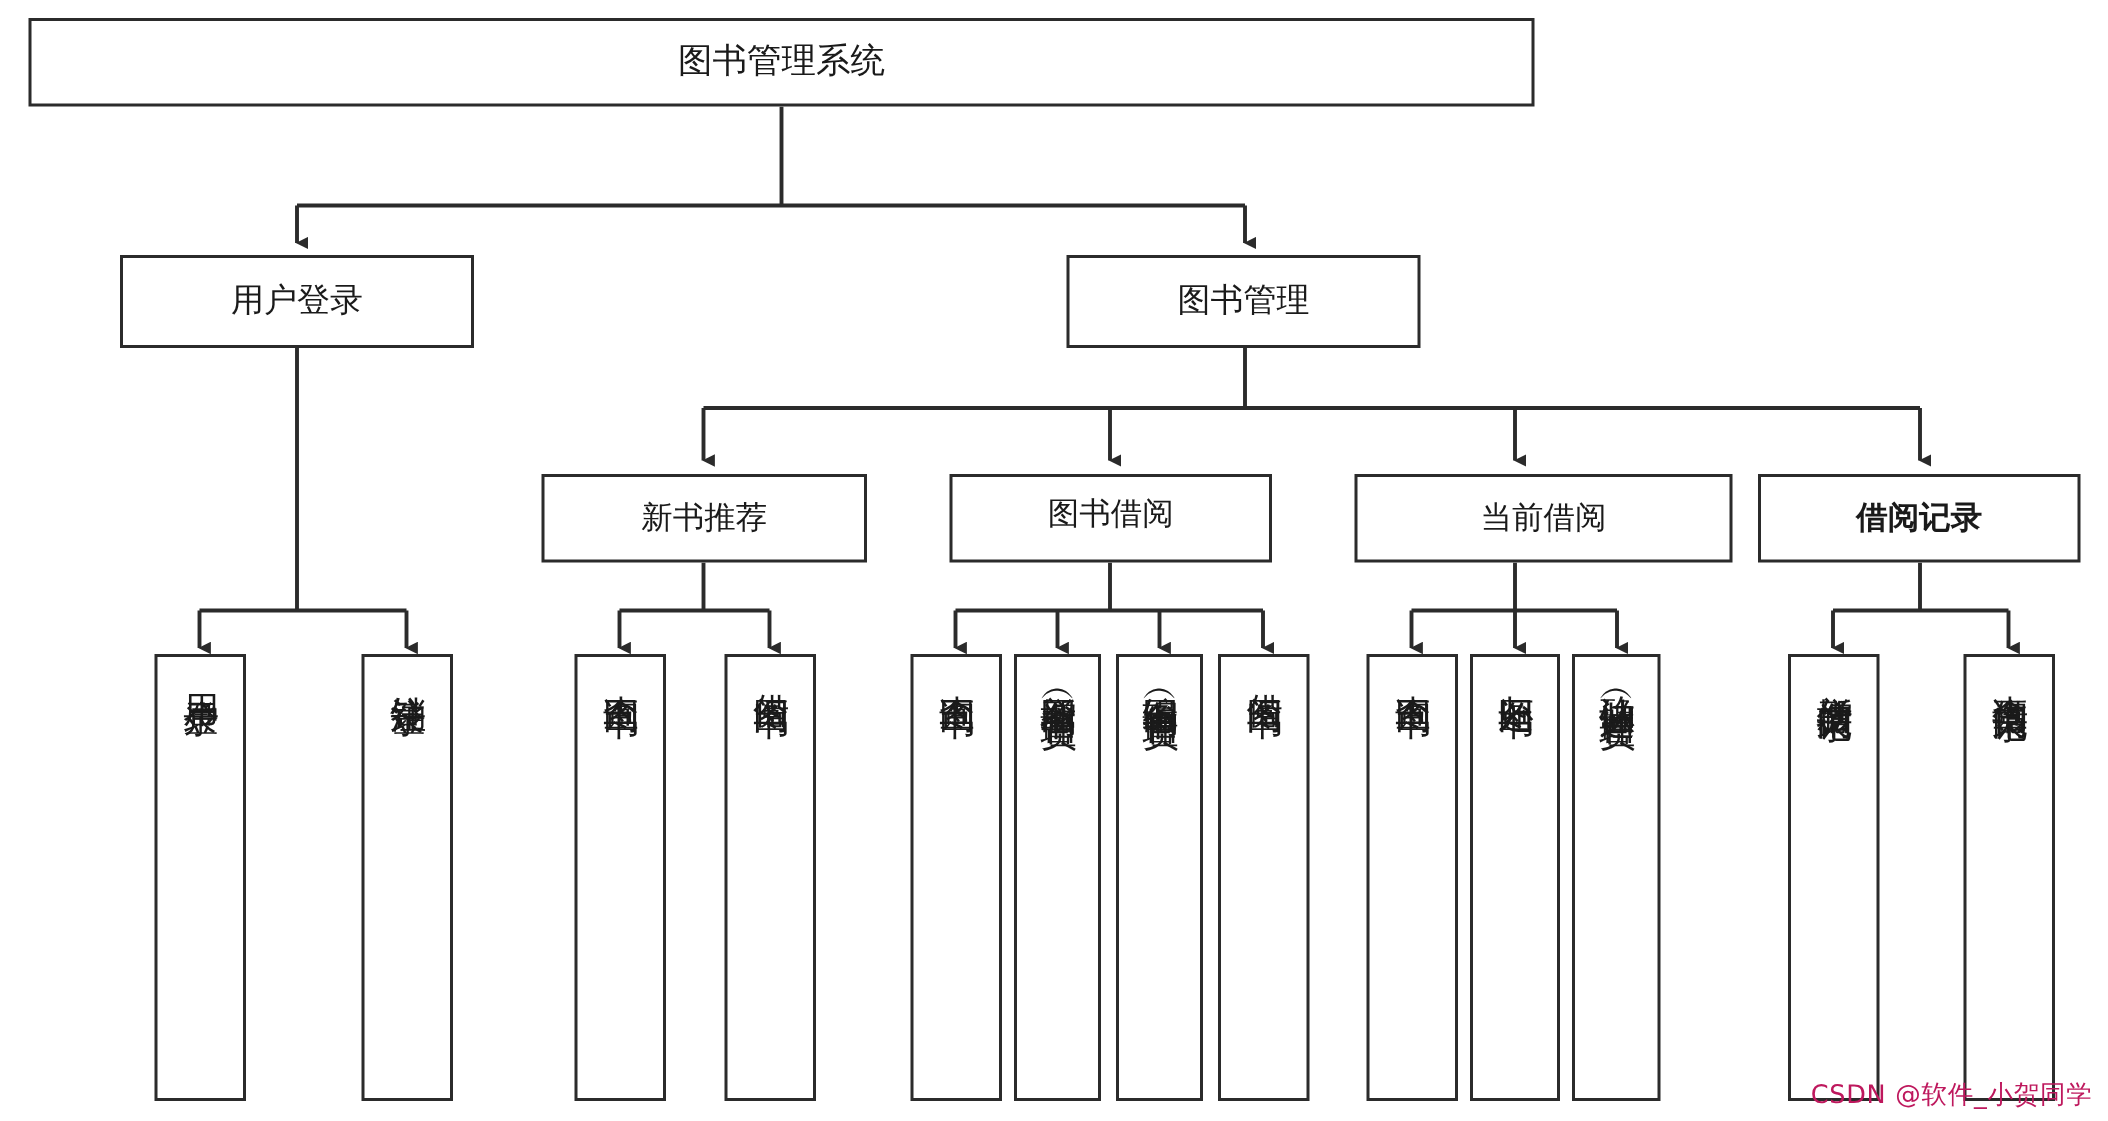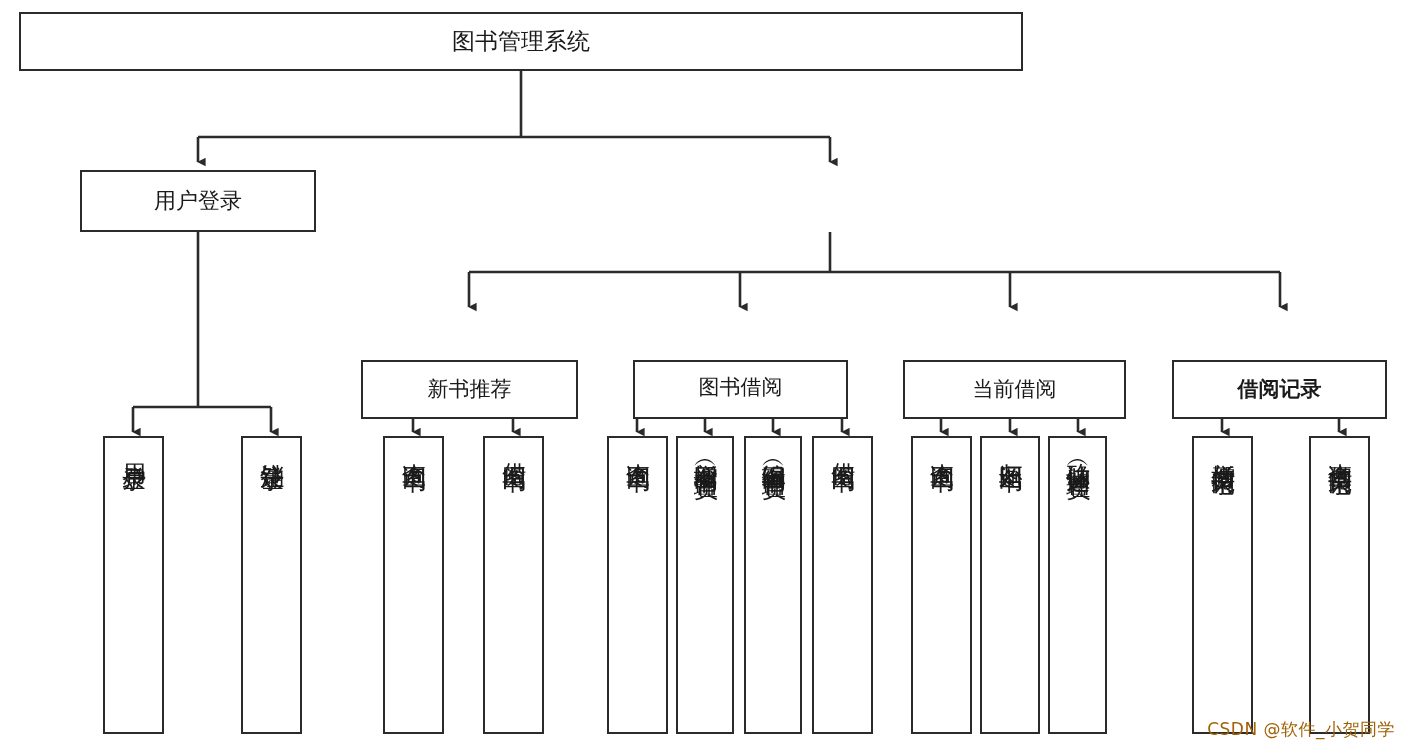--- a/index.html
+++ b/index.html
@@ -59,21 +59,20 @@
   
   .node-l2 {
     height: 62px;
   }
   .node-l2 .label {
     font-size: 22px;
   }
   
   .node-l3 {
     height: 59px;
-    margin-top: 44px;
   }
   .node-l3 .label {
     font-size: 21px;
   }
   
   .node-leaf {
     top: 436px;
     height: 298px;
     align-items: flex-start;
     padding-top: 6px;
@@ -87,21 +86,21 @@
     letter-spacing: 2px;
     white-space: nowrap;
   }
   
   #watermark {
     position: absolute;
     right: 10px;
     bottom: 6px;
     z-index: 3;
     font-size: 17px;
-    color: #a16207;
+    color: #be185d;
     white-space: nowrap;
     letter-spacing: 0.5px;
   }
 </style>
 </head>
 <body>
 
 <div id="diagram-canvas">
 
   <svg id="connectors" viewBox="0 0 1405 747" width="1405" height="747" xmlns="http://www.w3.org/2000/svg">
@@ -154,28 +153,31 @@
     </g>
   </svg>
 
   <div class="node node-root">
     <span class="label">图书管理系统</span>
   </div>
 
   <div class="node node-l2" style="left:80px; top:170px; width:236px;">
     <span class="label">用户登录</span>
   </div>
+  <div class="node node-l2" style="left:711px; top:170px; width:236px;">
+    <span class="label">图书管理</span>
+  </div>
 
   <div class="node node-l3" style="left:361px; top:316px; width:217px;">
     <span class="label">新书推荐</span>
   </div>
   <div class="node node-l3" style="left:633px; top:316px; width:215px;font-family:Liberation Mono, monospace;">
     <span class="label">图书借阅</span>
   </div>
-  <div class="node node-l3" style="left:903px; top:316px; width:223px;">
+  <div class="node node-l3" style="left:903px; top:316px; width:252px;">
     <span class="label">当前借阅</span>
   </div>
   <div class="node node-l3" style="left:1172px; top:316px; width:215px;font-weight:bold;">
     <span class="label">借阅记录</span>
   </div>
 
   <div class="node node-leaf" style="left:103px; width:61px;">
     <span class="label">用户登录</span>
   </div>
   <div class="node node-leaf" style="left:241px; width:61px;">

